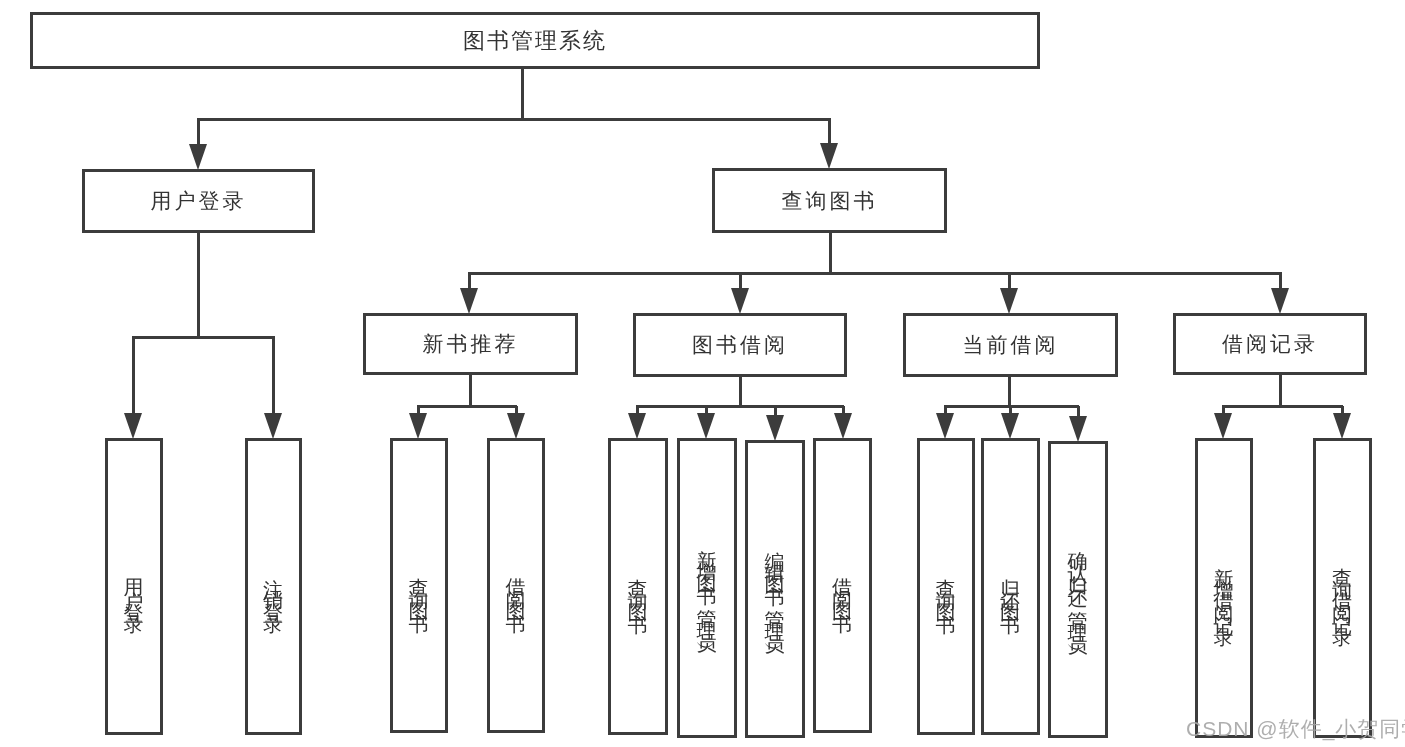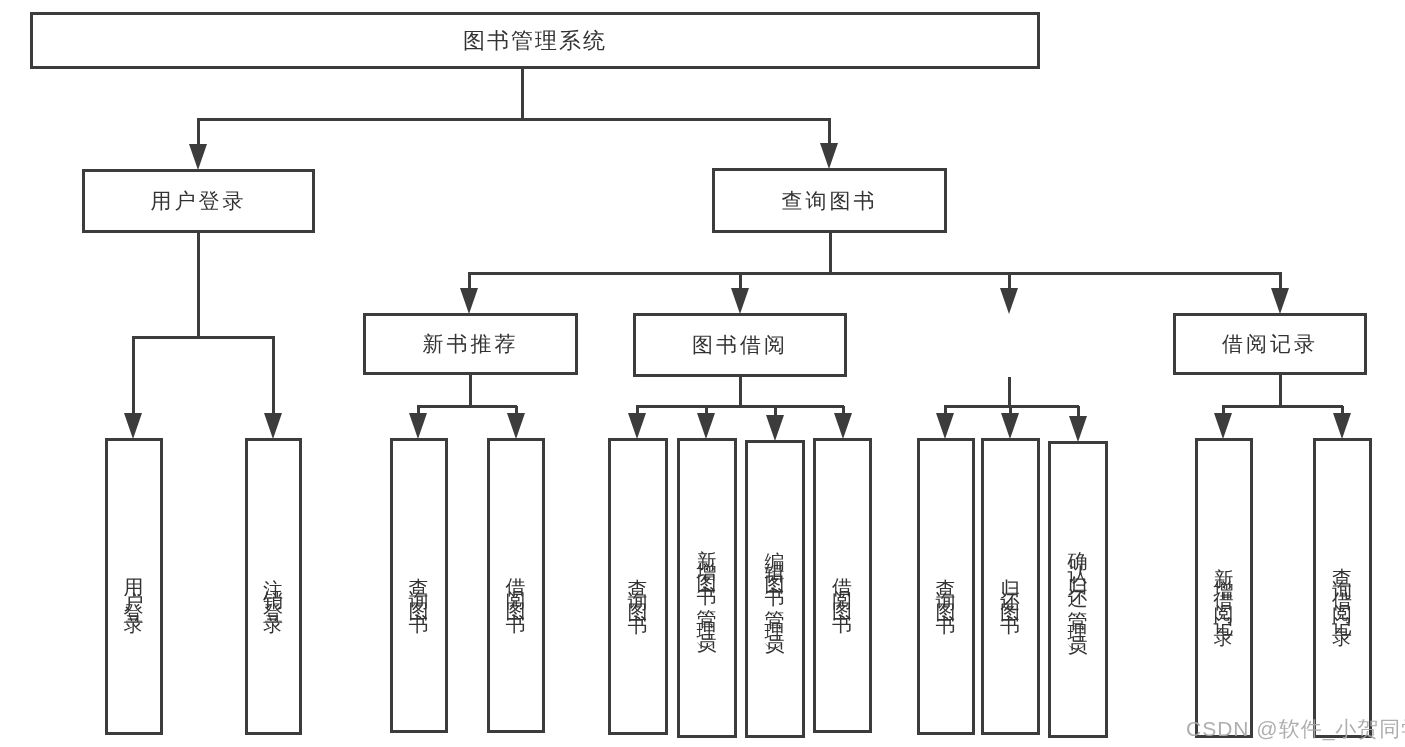--- a/index.html
+++ b/index.html
@@ -128,20 +128,23 @@
   <div class="box h-box" style="left:712px;top:168px;width:235px;height:65px;">
     <span>查询图书</span>
   </div>
 
   <div class="box h-box" style="left:363px;top:313px;width:215px;height:62px;">
     <span>新书推荐</span>
   </div>
   <div class="box h-box" style="left:633px;top:313px;width:214px;height:64px;">
     <span>图书借阅</span>
   </div>
+  <div class="box h-box" style="left:903px;top:313px;width:215px;height:64px;">
+    <span>当前借阅</span>
+  </div>
   <div class="box h-box" style="left:1173px;top:313px;width:194px;height:62px;">
     <span>借阅记录</span>
   </div>
 
   <div class="box v-box" style="left:105px;top:438px;width:58px;height:297px;">
     <span>用户登录</span>
   </div>
   <div class="box v-box" style="left:245px;top:438px;width:57px;height:297px;">
     <span>注销登录</span>
   </div>

